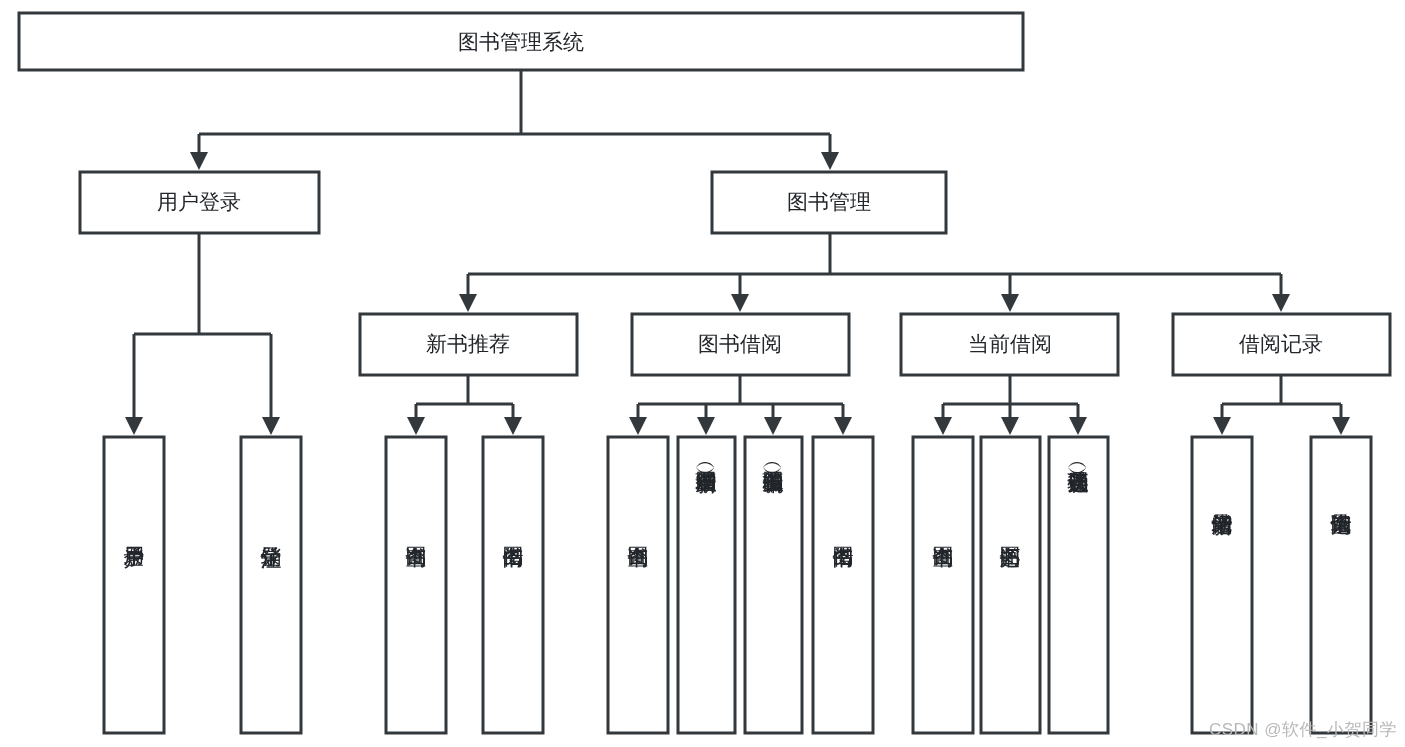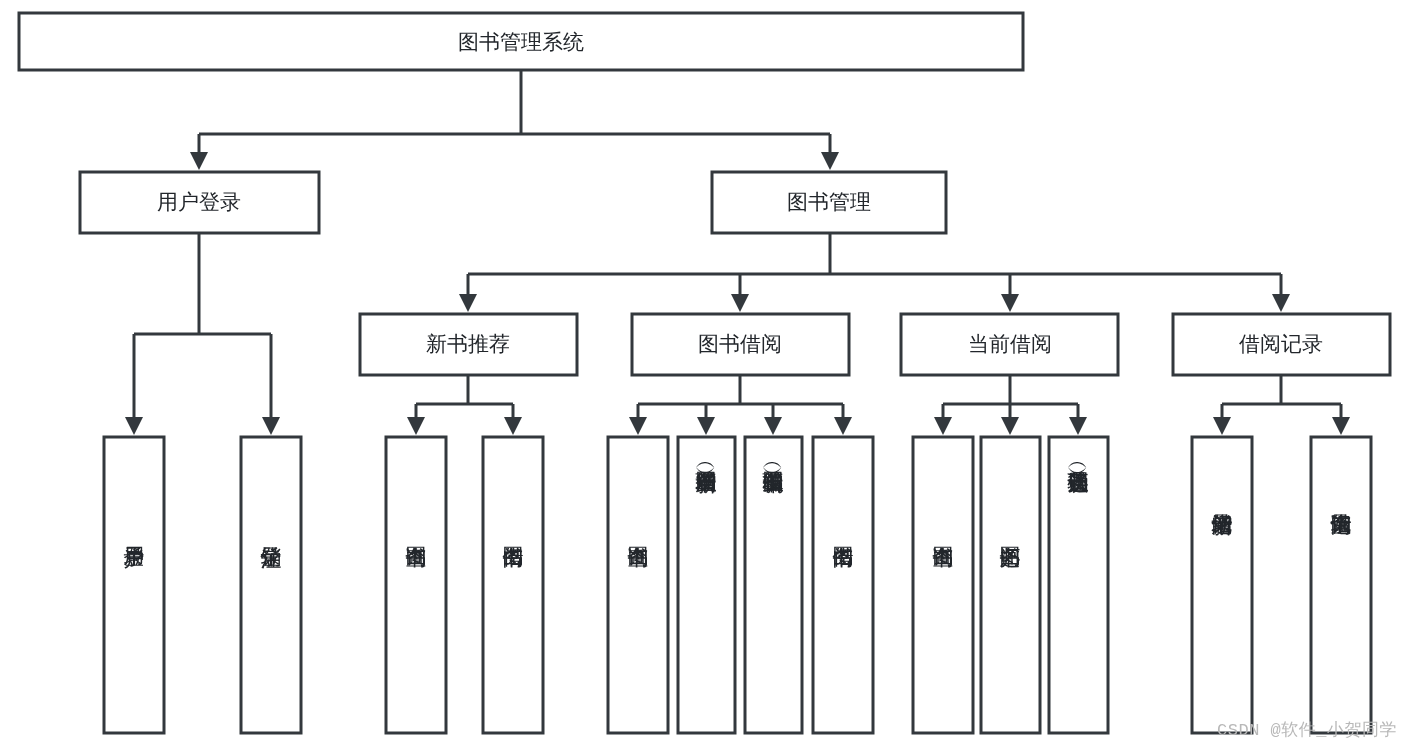--- a/index.html
+++ b/index.html
@@ -51,21 +51,21 @@
   .node-label-v {
     font-family: "DejaVu Sans", "Liberation Sans", sans-serif;
     font-size: 21px;
     fill: #22262b;
     text-anchor: middle;
   }
   .watermark-text {
     position: absolute;
     right: 8px;
     bottom: 6px;
-    font-family: Liberation Mono, monospace;
+    font-family: Liberation Sans, sans-serif;
     font-size: 17px;
     color: #b8b8b8;
     letter-spacing: 0.5px;
     white-space: nowrap;
     user-select: none;
   }
 </style>
 </head>
 <body>
 

